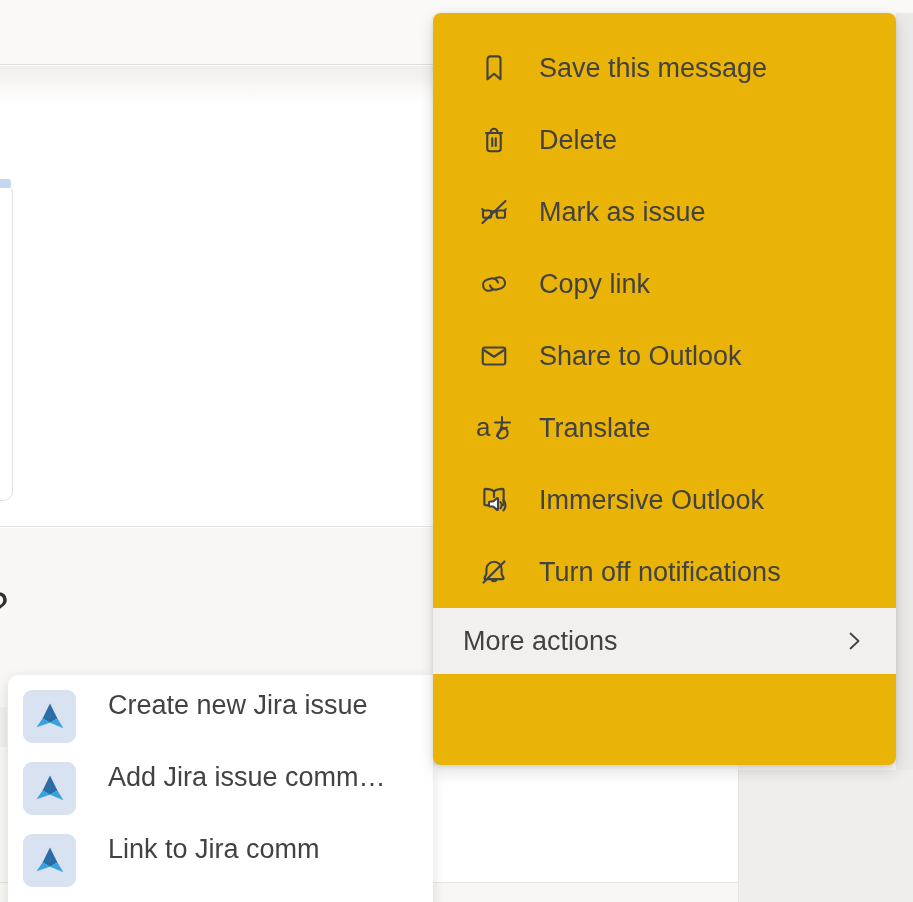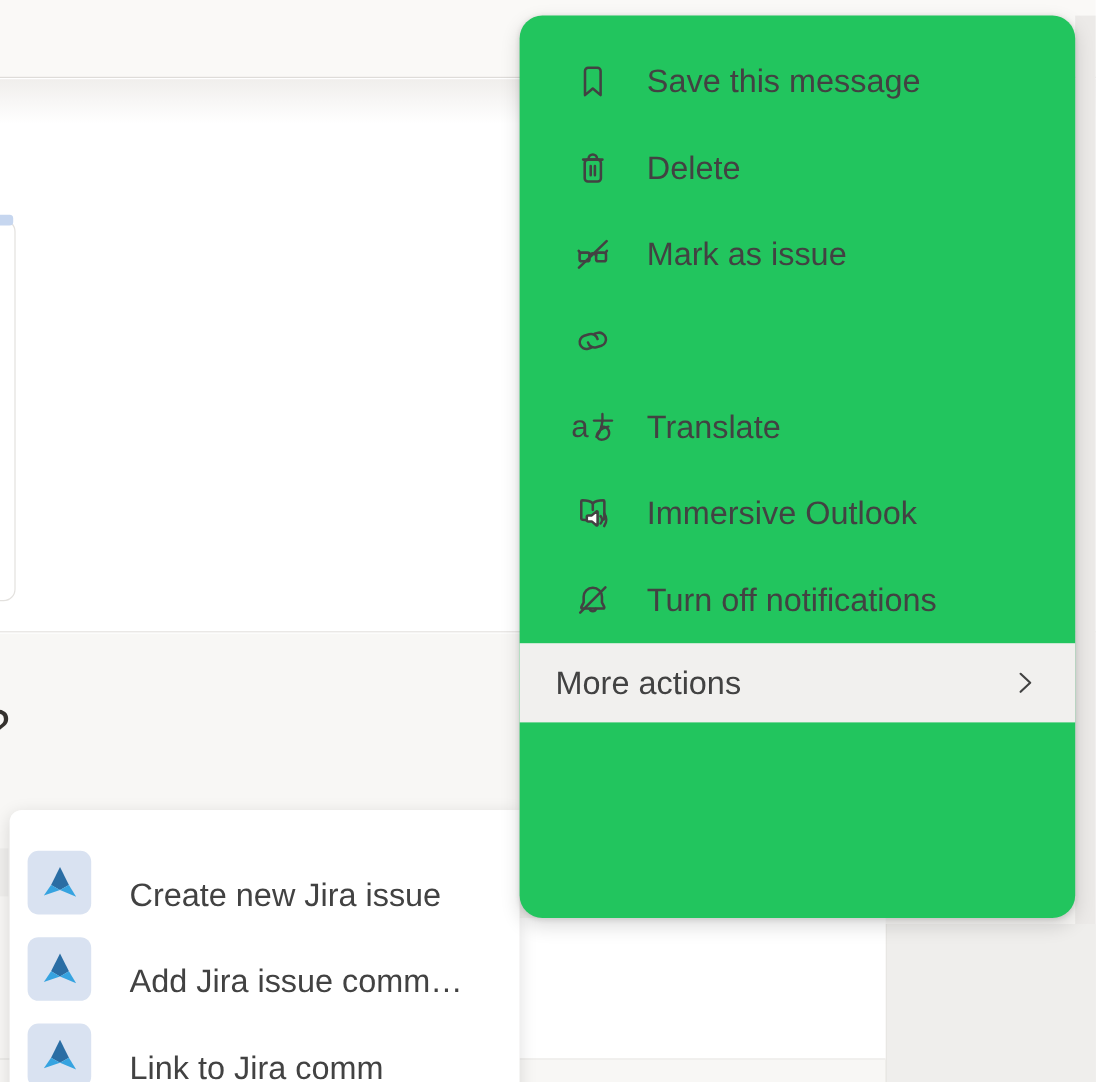--- a/index.html
+++ b/index.html
@@ -18,36 +18,36 @@
   .left-edge-band { left:0; top:707px; width:7px; height:40px; background:#f0efed; }
   .left-edge-line { left:0; top:882px; width:8px; height:1px; background:#e5e3e0; }
 
   
   .compose-card { left:-60px; top:183px; width:73px; height:318px; background:#ffffff;
     border:1.5px solid #e3e1de; border-radius:10px; }
   .blue-pill { left:-6px; top:179px; width:17px; height:9px; background:#c6d6ef; border-radius:3px; }
   .question { left:-14px; top:584px; font-size:40px; color:#34312d; }
 
   
-  .menu { left:433px; top:13px; width:463px; height:752px; background:#22c55e;
-    border-radius:19px; padding:19px 0 15px;
+  .menu { left:433px; top:13px; width:463px; height:752px; background:#eab308;
+    border-radius:8px; padding:19px 0 15px;
     box-shadow:0 6px 16px rgba(0,0,0,.14), 0 1px 4px rgba(0,0,0,.10); z-index:10; }
   .menu-item { height:72px; display:flex; align-items:center; padding-left:43px; cursor:pointer; }
   .menu-item .icon-slot { width:36px; display:flex; align-items:center; justify-content:center; flex:none; }
   .menu-item .label { margin-left:27px; font-size:27px; color:#424242; white-space:nowrap; }
   .more-row { height:66px; background:#f1f0ee; display:flex; align-items:center;
     justify-content:space-between; padding:0 30px 0 30px; cursor:pointer; }
   .more-row .label { font-size:27px; color:#424242; }
   svg.ficon { stroke:#424242; fill:none; stroke-width:1.7; stroke-linecap:round; stroke-linejoin:round; }
 
   
   .submenu { left:8px; top:675px; width:425px; height:270px; background:#ffffff;
     border-radius:10px 0 0 10px; padding-top:15px;
     box-shadow:0 4px 14px rgba(0,0,0,.13); z-index:5; }
-  .sub-item { height:72px; display:flex; align-items:flex-end; padding-left:15px; cursor:pointer; }
+  .sub-item { height:72px; display:flex; align-items:flex-start; padding-left:15px; cursor:pointer; }
   .jira-badge { width:53px; height:53px; border-radius:9px; background:#d9e2f1; flex:none;
     display:flex; align-items:center; justify-content:center; }
   .sub-item .label { margin-left:32px; font-size:27px; color:#424242; white-space:nowrap;
     overflow:hidden; text-overflow:ellipsis; max-width:310px; }
 </style>
 </head>
 <body>
 
 <div class="abs bg-top"></div>
 <div class="abs bg-grad"></div>
@@ -134,22 +134,32 @@
 
   <div class="menu-item">
     <span class="icon-slot">
         <svg class="ficon" width="30" height="30" viewBox="0 0 24 24">
       <g transform="rotate(25 12 12)">
         <path d="M9.6 14.4a4.5 4.5 0 0 0 6.4.5l2.6-2.3a4.5 4.5 0 0 0-6-6.7l-1.5 1.3"></path>
         <path d="M14.4 9.6a4.5 4.5 0 0 0-6.4-.5l-2.6 2.3a4.5 4.5 0 0 0 6 6.7l1.5-1.3"></path>
       </g>
     </svg>
       </span>
-  </div>
-
+    <span class="label">Copy link</span>
+  </div>
+
+  <div class="menu-item">
+    <span class="icon-slot">
+        <svg class="ficon" width="30" height="30" viewBox="0 0 24 24">
+      <rect x="3" y="5.2" width="18" height="13.6" rx="1.8"></rect>
+      <path d="M4.2 7.4l7.8 5.2 7.8-5.2"></path>
+    </svg>
+      </span>
+    <span class="label">Share to Outlook</span>
+  </div>
 
   <div class="menu-item">
     <span class="icon-slot">
         <svg class="ficon" width="36" height="28" viewBox="0 0 36 28">
       <text x="0" y="22" font-size="26" font-family="Liberation Sans, sans-serif" fill="#424242" stroke="none">a</text>
       <g stroke-width="2">
         <path d="M19 8.5h15"></path>
         <path d="M26 3c.6 7-.6 13.5-5 19"></path>
         <path d="M31 13.5c-7 1.5-11 6-9 9.2 2 3.2 9 1.6 9.6-3.2.4-3.6-2.6-6.3-6.6-6"></path>
       </g>

